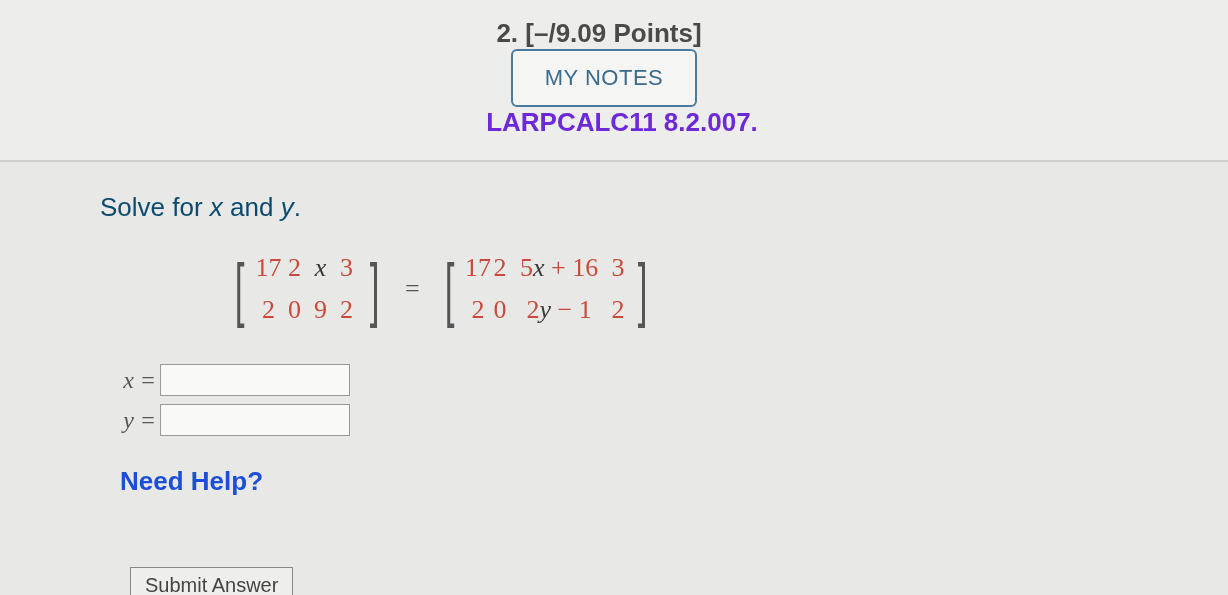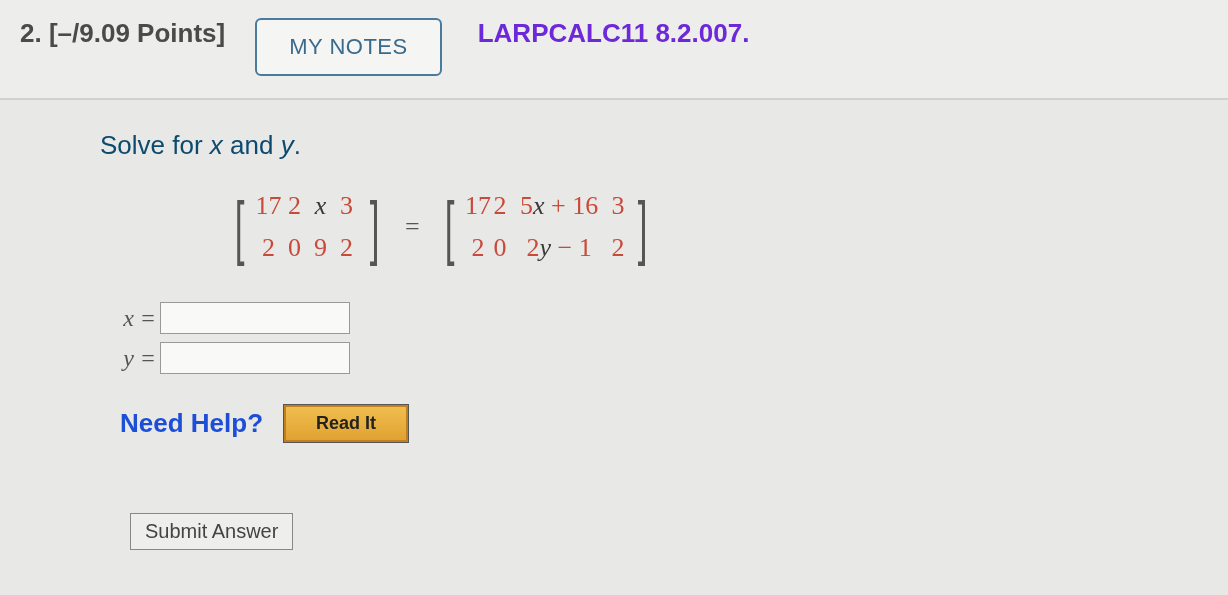--- a/index.html
+++ b/index.html
@@ -9,23 +9,25 @@
     }
     body {
       font-family: Arial, Helvetica, sans-serif;
       background: #e8e8e6;
       width: 1228px;
       height: 595px;
       overflow: hidden;
     }
     .header-bar {
       display: flex;
+      align-items: center;
       padding: 18px 20px 22px 20px;
       background: #ededeb;
       border-bottom: 2px solid #d0d0ce;
+      flex-direction: column;
     }
     .question-number {
       font-size: 26px;
       font-weight: bold;
       color: #4a4a48;
       margin-right: 30px;
     }
     .header-button {
       border: 2px solid #4a7a9c;
       background: #f5f5f3;
@@ -219,19 +221,18 @@
     <span class="answer-label">x =</span>
     <input class="answer-input" type="text" value="" style="">
   </div>
   <div class="answer-row">
     <span class="answer-label">y =</span>
     <input class="answer-input" type="text" value="" style="">
   </div>
 
   <div class="help-row">
     <span class="need-help">Need Help?</span>
-    <button class="read-it-button">Read It</button>
   </div>
 
   <div class="submit-row">
     <button class="submit-button">Submit Answer</button>
   </div>
 </div>
 
 </body></html>

